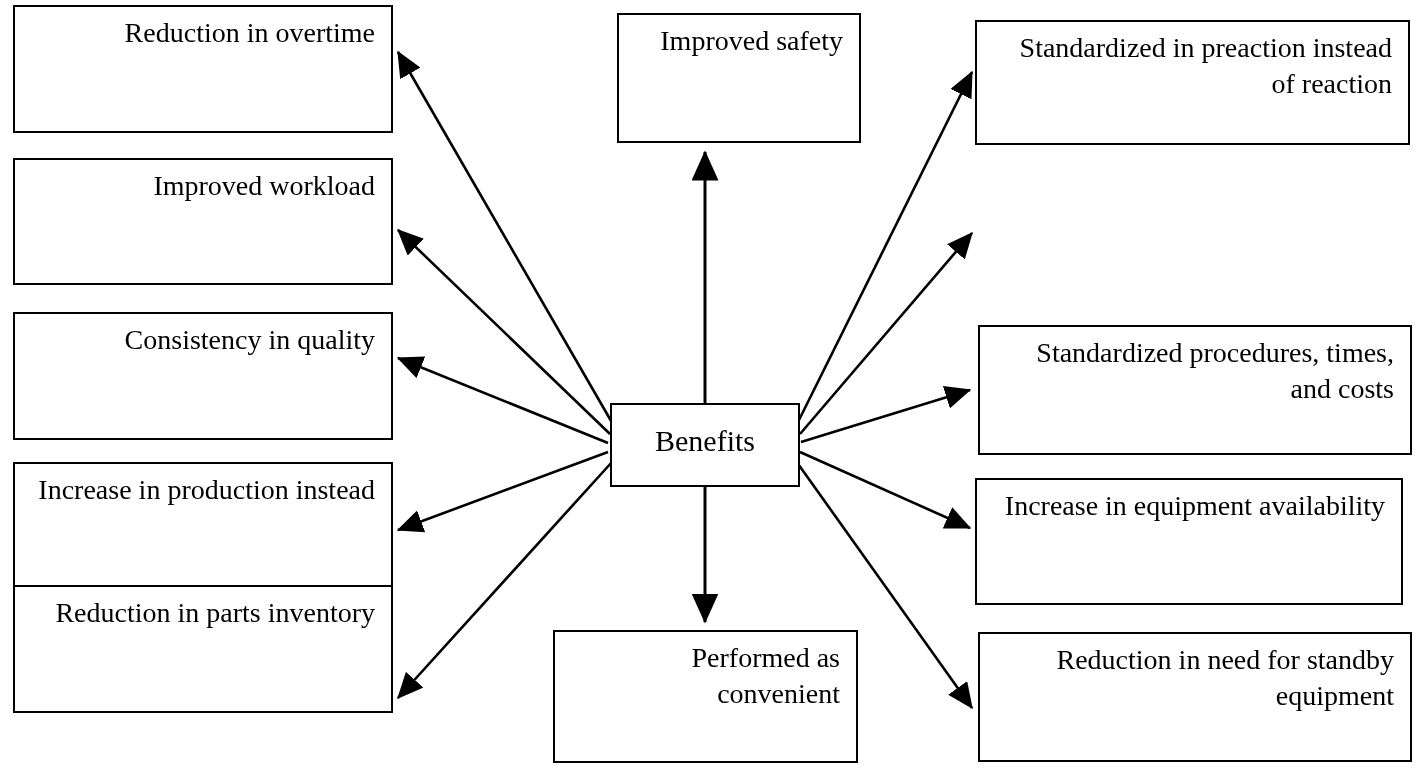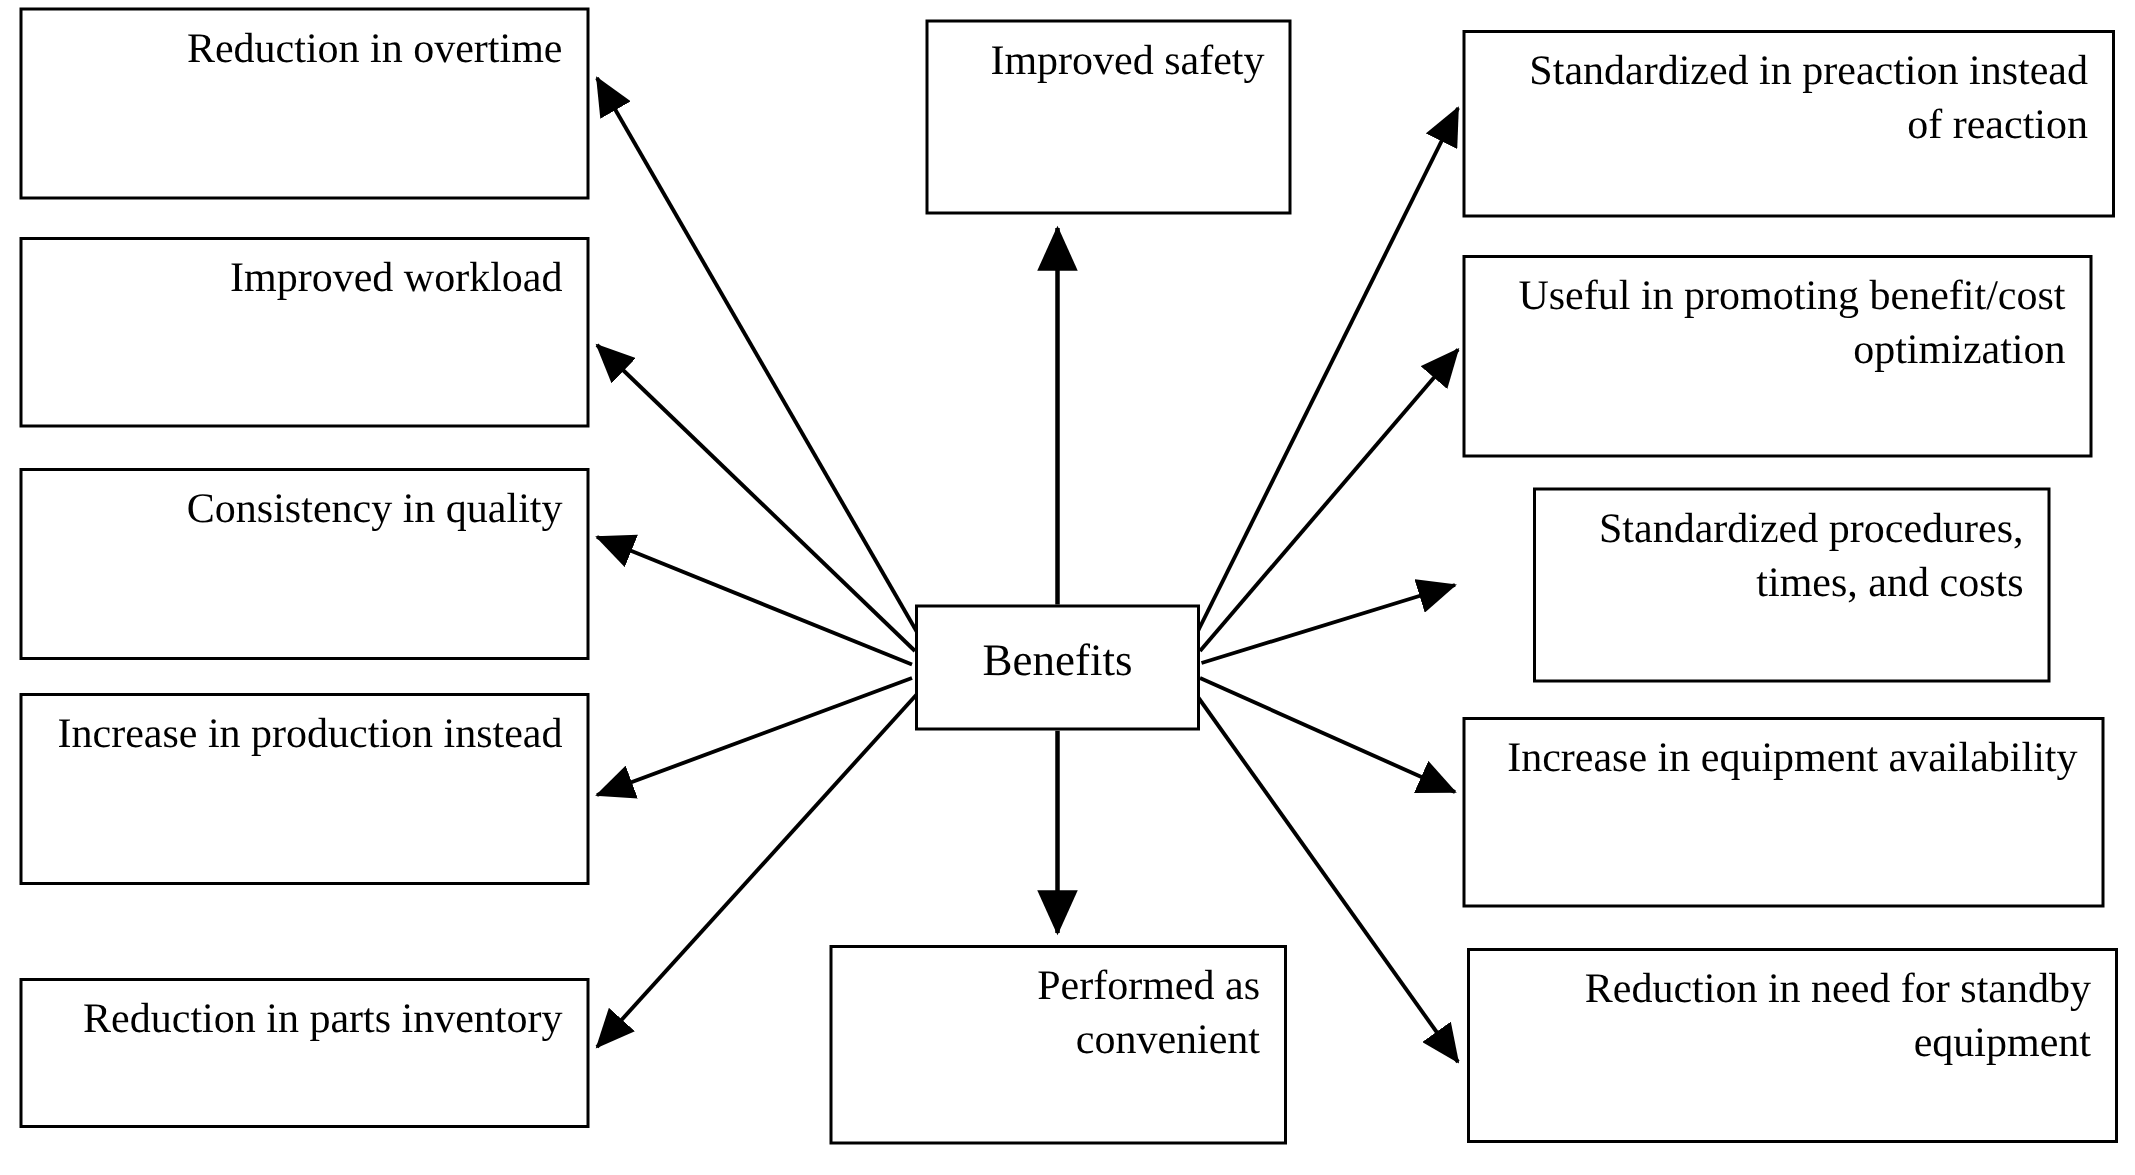--- a/index.html
+++ b/index.html
@@ -69,31 +69,30 @@
   </svg>
 
   <div class="node" style="left:13px; top:5px; width:380px; height:128px;">Reduction in overtime</div>
 
   <div class="node" style="left:13px; top:158px; width:380px; height:127px;">Improved workload</div>
 
   <div class="node" style="left:13px; top:312px; width:380px; height:128px;">Consistency in quality</div>
 
   <div class="node" style="left:13px; top:462px; width:380px; height:128px;">Increase in production instead</div>
 
-  <div class="node" style="left:13px; top:652px; width:380px; height:100px;">Reduction in parts inventory</div>
+  <div class="node" style="left:13px; top:585px; width:380px; height:128px;">Reduction in parts inventory</div>
 
   <div class="node" style="left:583px; top:13px; width:244px; height:130px;margin-left:34px;">Improved safety</div>
 
   <div class="node center-node" style="left:610px; top:403px; width:190px; height:84px;">Benefits</div>
 
   <div class="node" style="left:553px; top:630px; width:305px; height:133px;">Performed as convenient</div>
 
   <div class="node" style="left:975px; top:20px; width:435px; height:125px;">Standardized in preaction instead of reaction</div>
 
-  <div class="node" style="left:975px; top:170px; width:420px; height:135px;">Useful in promoting benefit/cost optimization</div>
 
-  <div class="node" style="left:1022px; top:325px; width:345px; height:130px;">Standardized procedures, times, and costs</div>
+  <div class="node" style="left:978px; top:325px; width:434px; height:130px;">Standardized procedures, times, and costs</div>
 
   <div class="node" style="left:975px; top:478px; width:428px; height:127px;">Increase in equipment availability</div>
 
   <div class="node" style="left:978px; top:632px; width:434px; height:130px;">Reduction in need for standby equipment</div>
 
 </div>
 
 </body></html>

